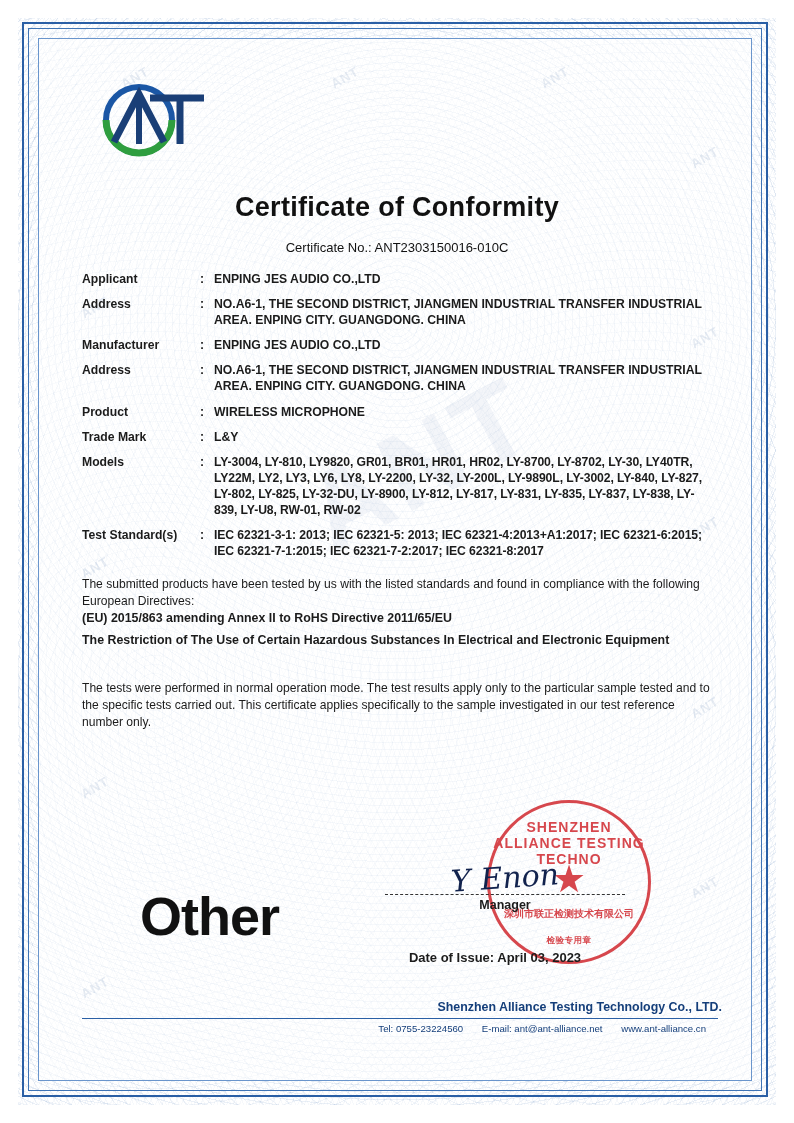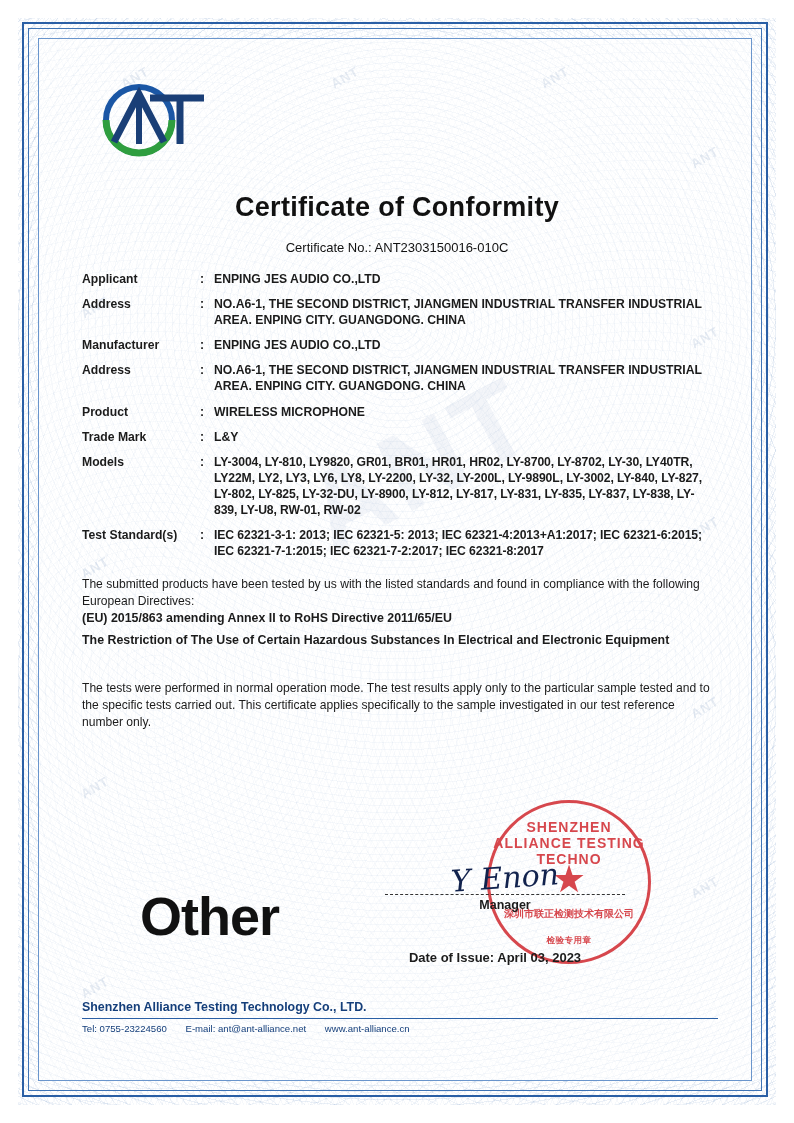--- a/index.html
+++ b/index.html
@@ -228,20 +228,21 @@
     left: 0; width: 158px; top: 104px;
     text-align: center;
     font-size: 10px;
     font-weight: bold;
   }
 
   .footer {
     position: absolute;
     left: 82px; top: 1000px;
     width: 640px;
+    text-align: right;
   }
   .footer .company {
     font-size: 12.4px;
     font-weight: bold;
     color: #143e7a;
     padding-bottom: 2px;
   }
   .footer-rule {
     border-top: 1px solid #2a5fa5;
     width: 636px;

